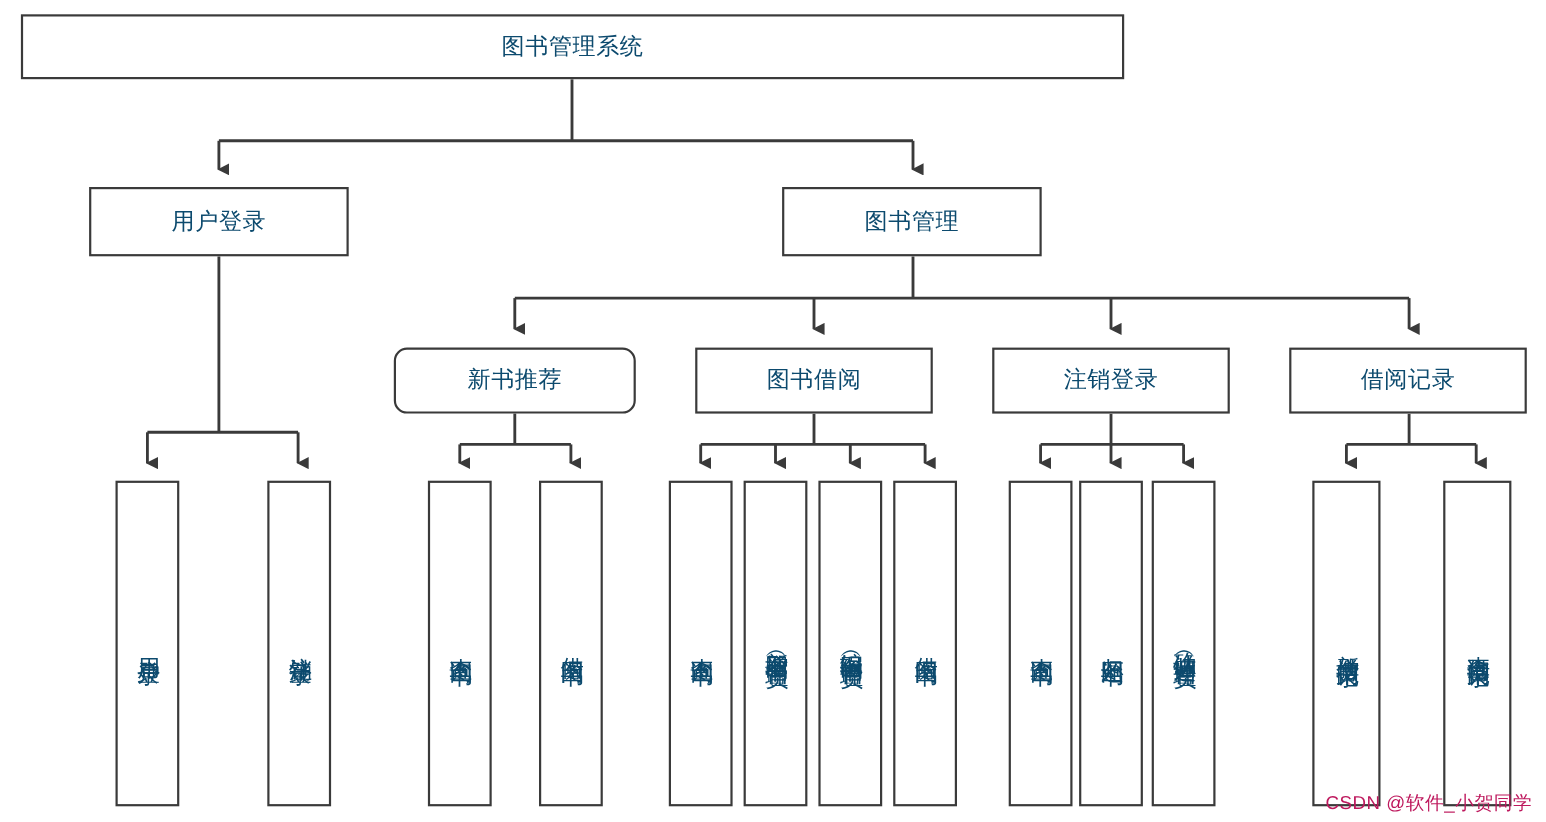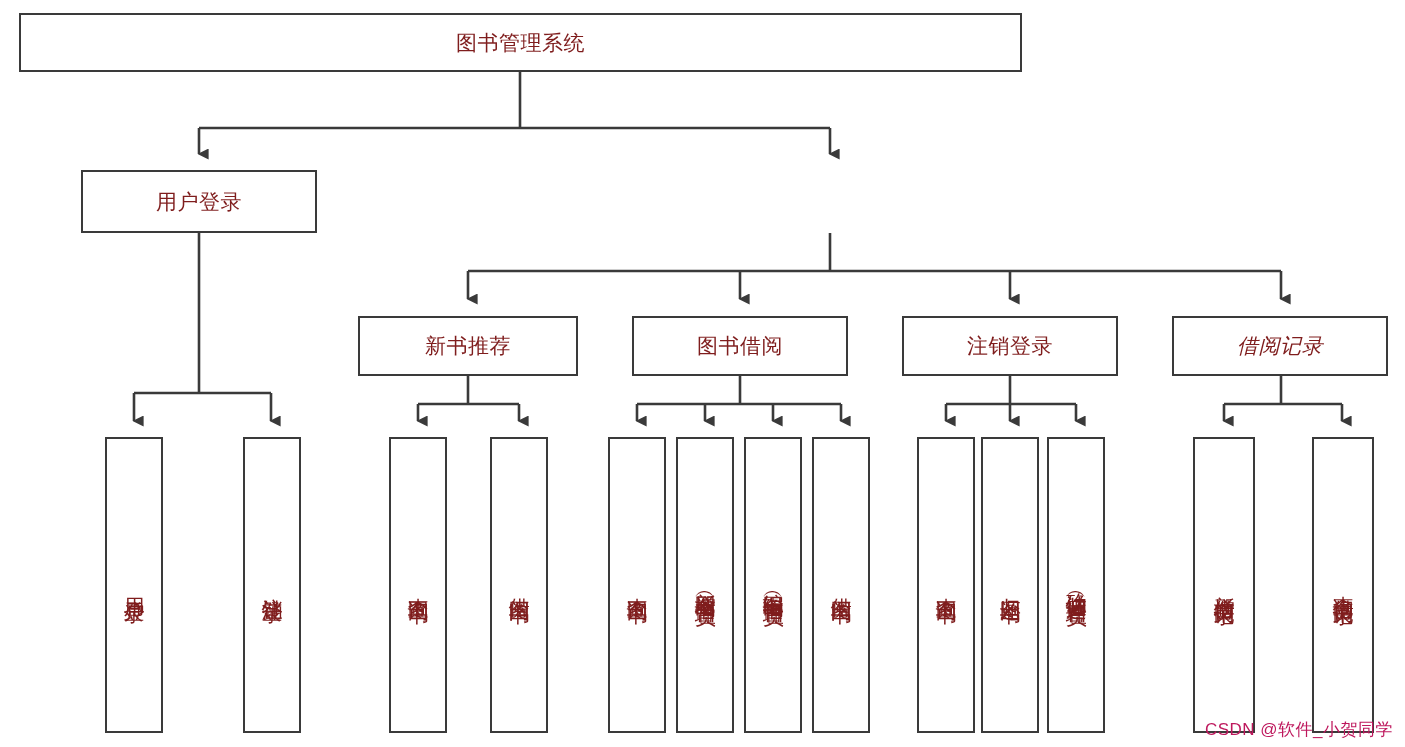--- a/index.html
+++ b/index.html
@@ -26,21 +26,21 @@
     pointer-events: none;
   }
   .node {
     position: absolute;
     box-sizing: border-box;
     border: 2.5px solid #3a3a3a;
     background: #ffffff;
     display: flex;
     align-items: center;
     justify-content: center;
-    color: #7f1d1d;
+    color: #0c4a6e;
     text-align: center;
   }
   .node-h {
     font-size: 21px;
     letter-spacing: 0.5px;
     line-height: 1.2;
   }
   .node-v {
     writing-mode: vertical-rl;
     text-orientation: upright;
@@ -121,31 +121,34 @@
     </g>
   </svg>
 
   <div class="node node-h" style="left:19px; top:13px; width:1003px; height:59px;">
     <span>图书管理系统</span>
   </div>
 
   <div class="node node-h" style="left:81px; top:170px; width:236px; height:63px;">
     <span>用户登录</span>
   </div>
+  <div class="node node-h" style="left:711px; top:170px; width:236px; height:63px;">
+    <span>图书管理</span>
+  </div>
 
-  <div class="node node-h" style="left:358px; top:316px; width:220px; height:60px;">
+  <div class="node node-h" style="left:358px; top:316px; width:220px; height:60px;border-radius:12px;">
     <span>新书推荐</span>
   </div>
   <div class="node node-h" style="left:632px; top:316px; width:216px; height:60px;">
     <span>图书借阅</span>
   </div>
   <div class="node node-h" style="left:902px; top:316px; width:216px; height:60px;">
     <span>注销登录</span>
   </div>
-  <div class="node node-h" style="left:1172px; top:316px; width:216px; height:60px;font-style:italic;">
+  <div class="node node-h" style="left:1172px; top:316px; width:216px; height:60px;">
     <span>借阅记录</span>
   </div>
 
   <div class="node node-v" style="left:105px; top:437px; width:58px; height:296px;">
     <span class="vtext">用户登录</span>
   </div>
   <div class="node node-v" style="left:243px; top:437px; width:58px; height:296px;">
     <span class="vtext">注销登录</span>
   </div>
 

